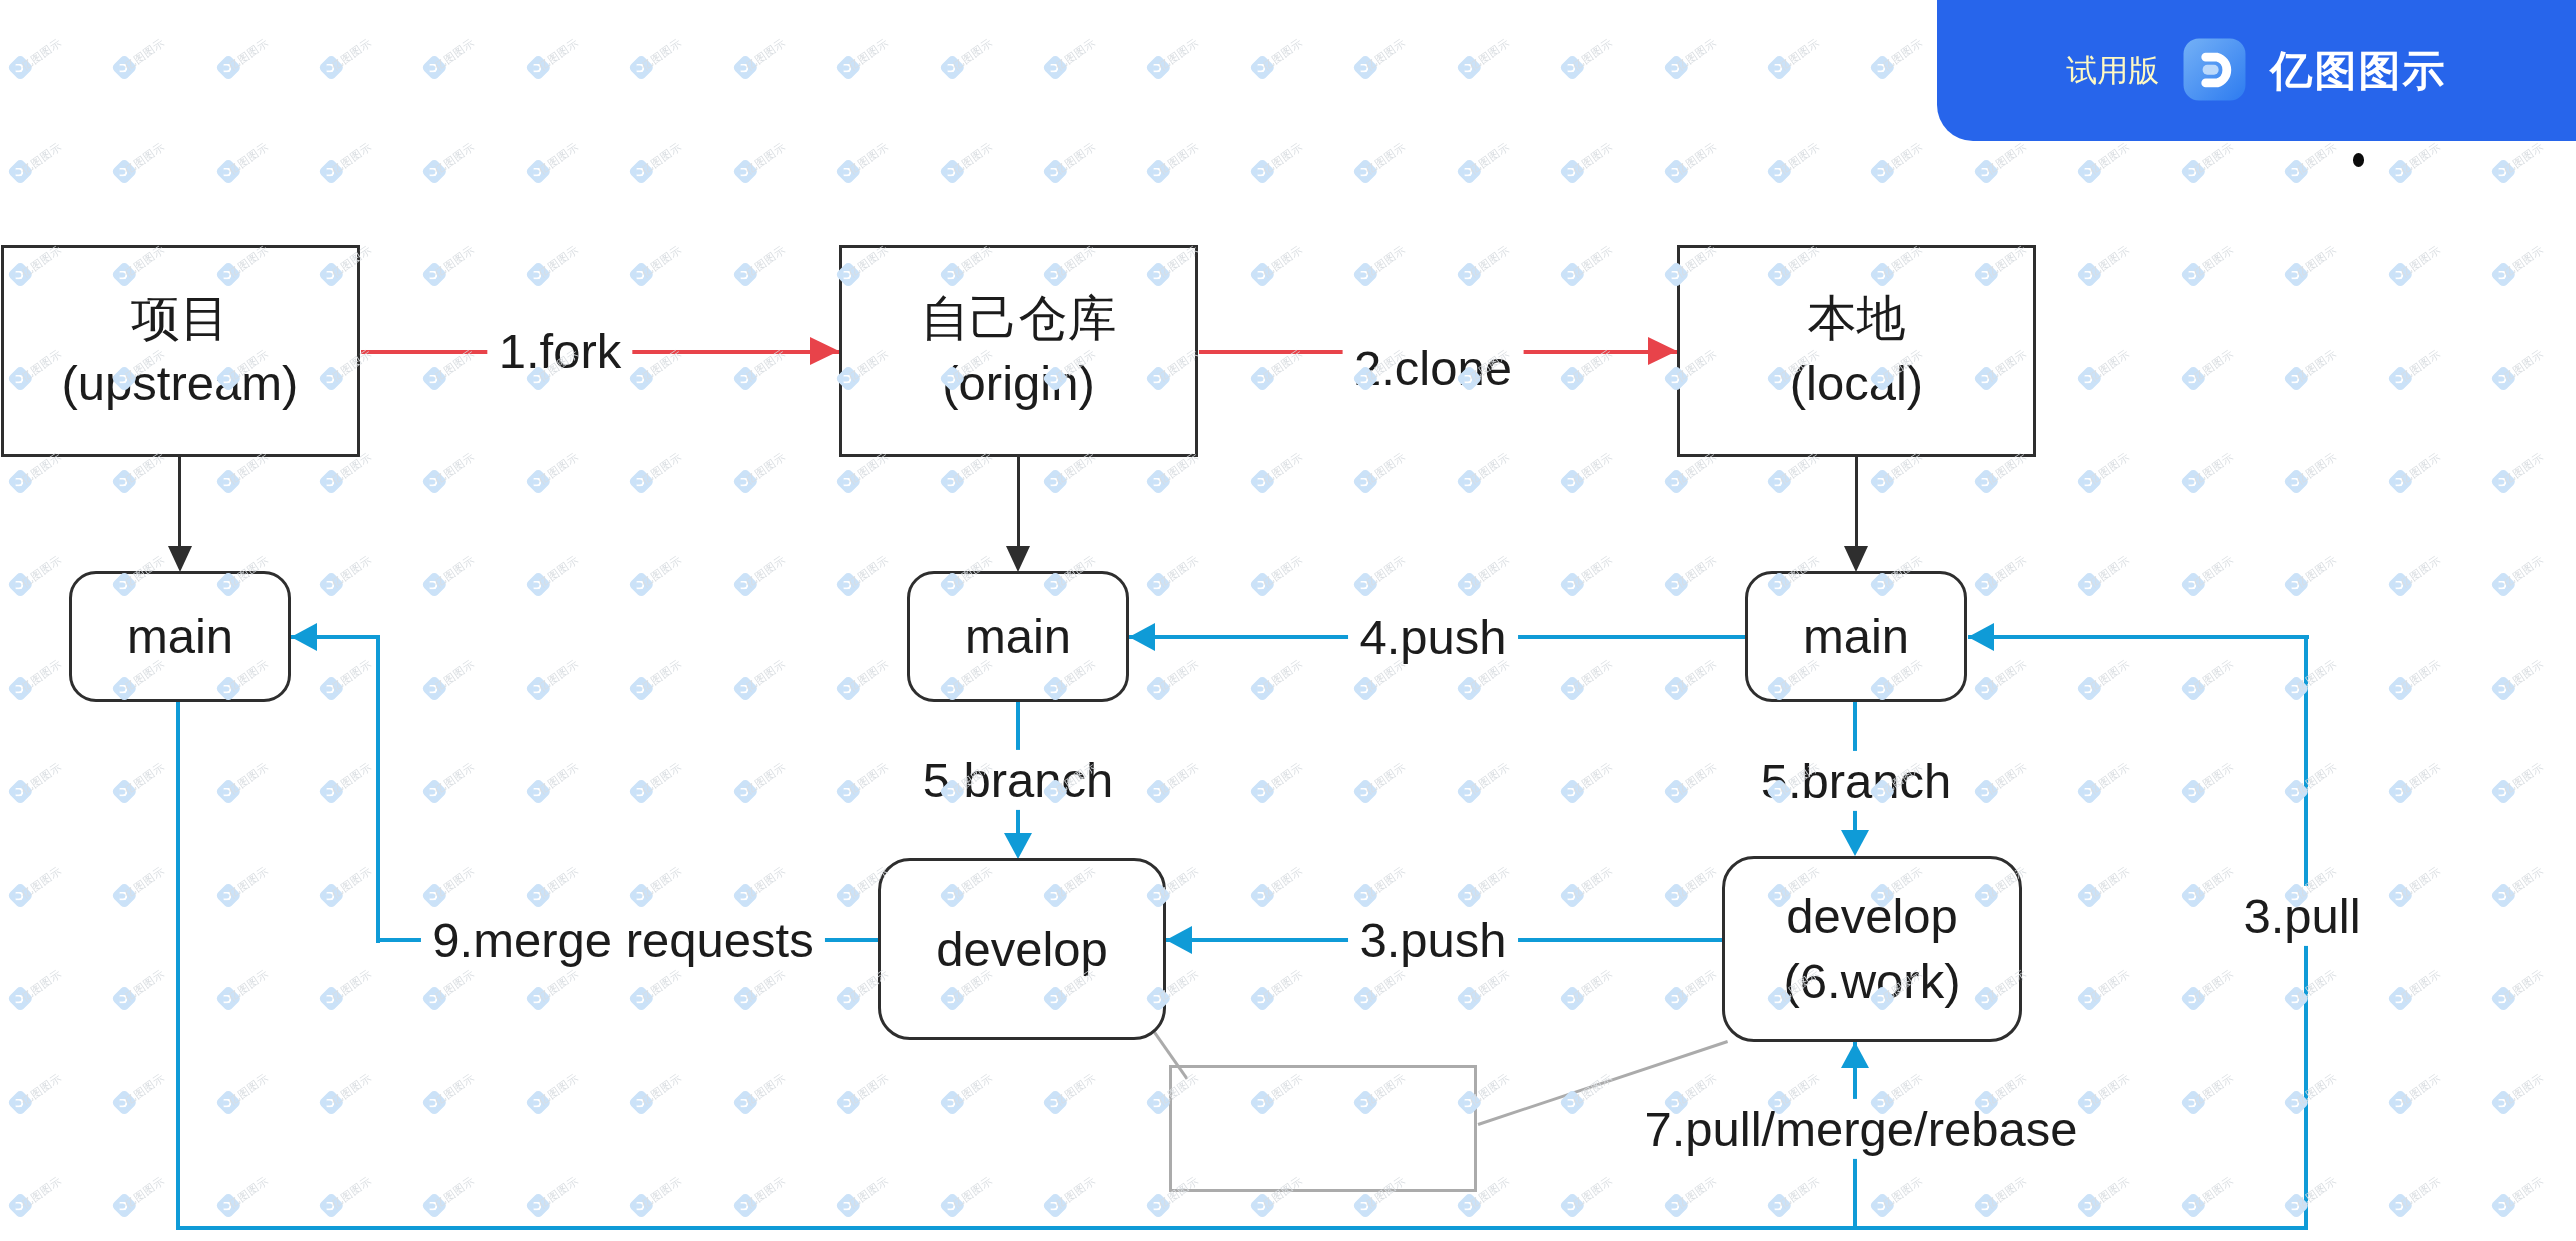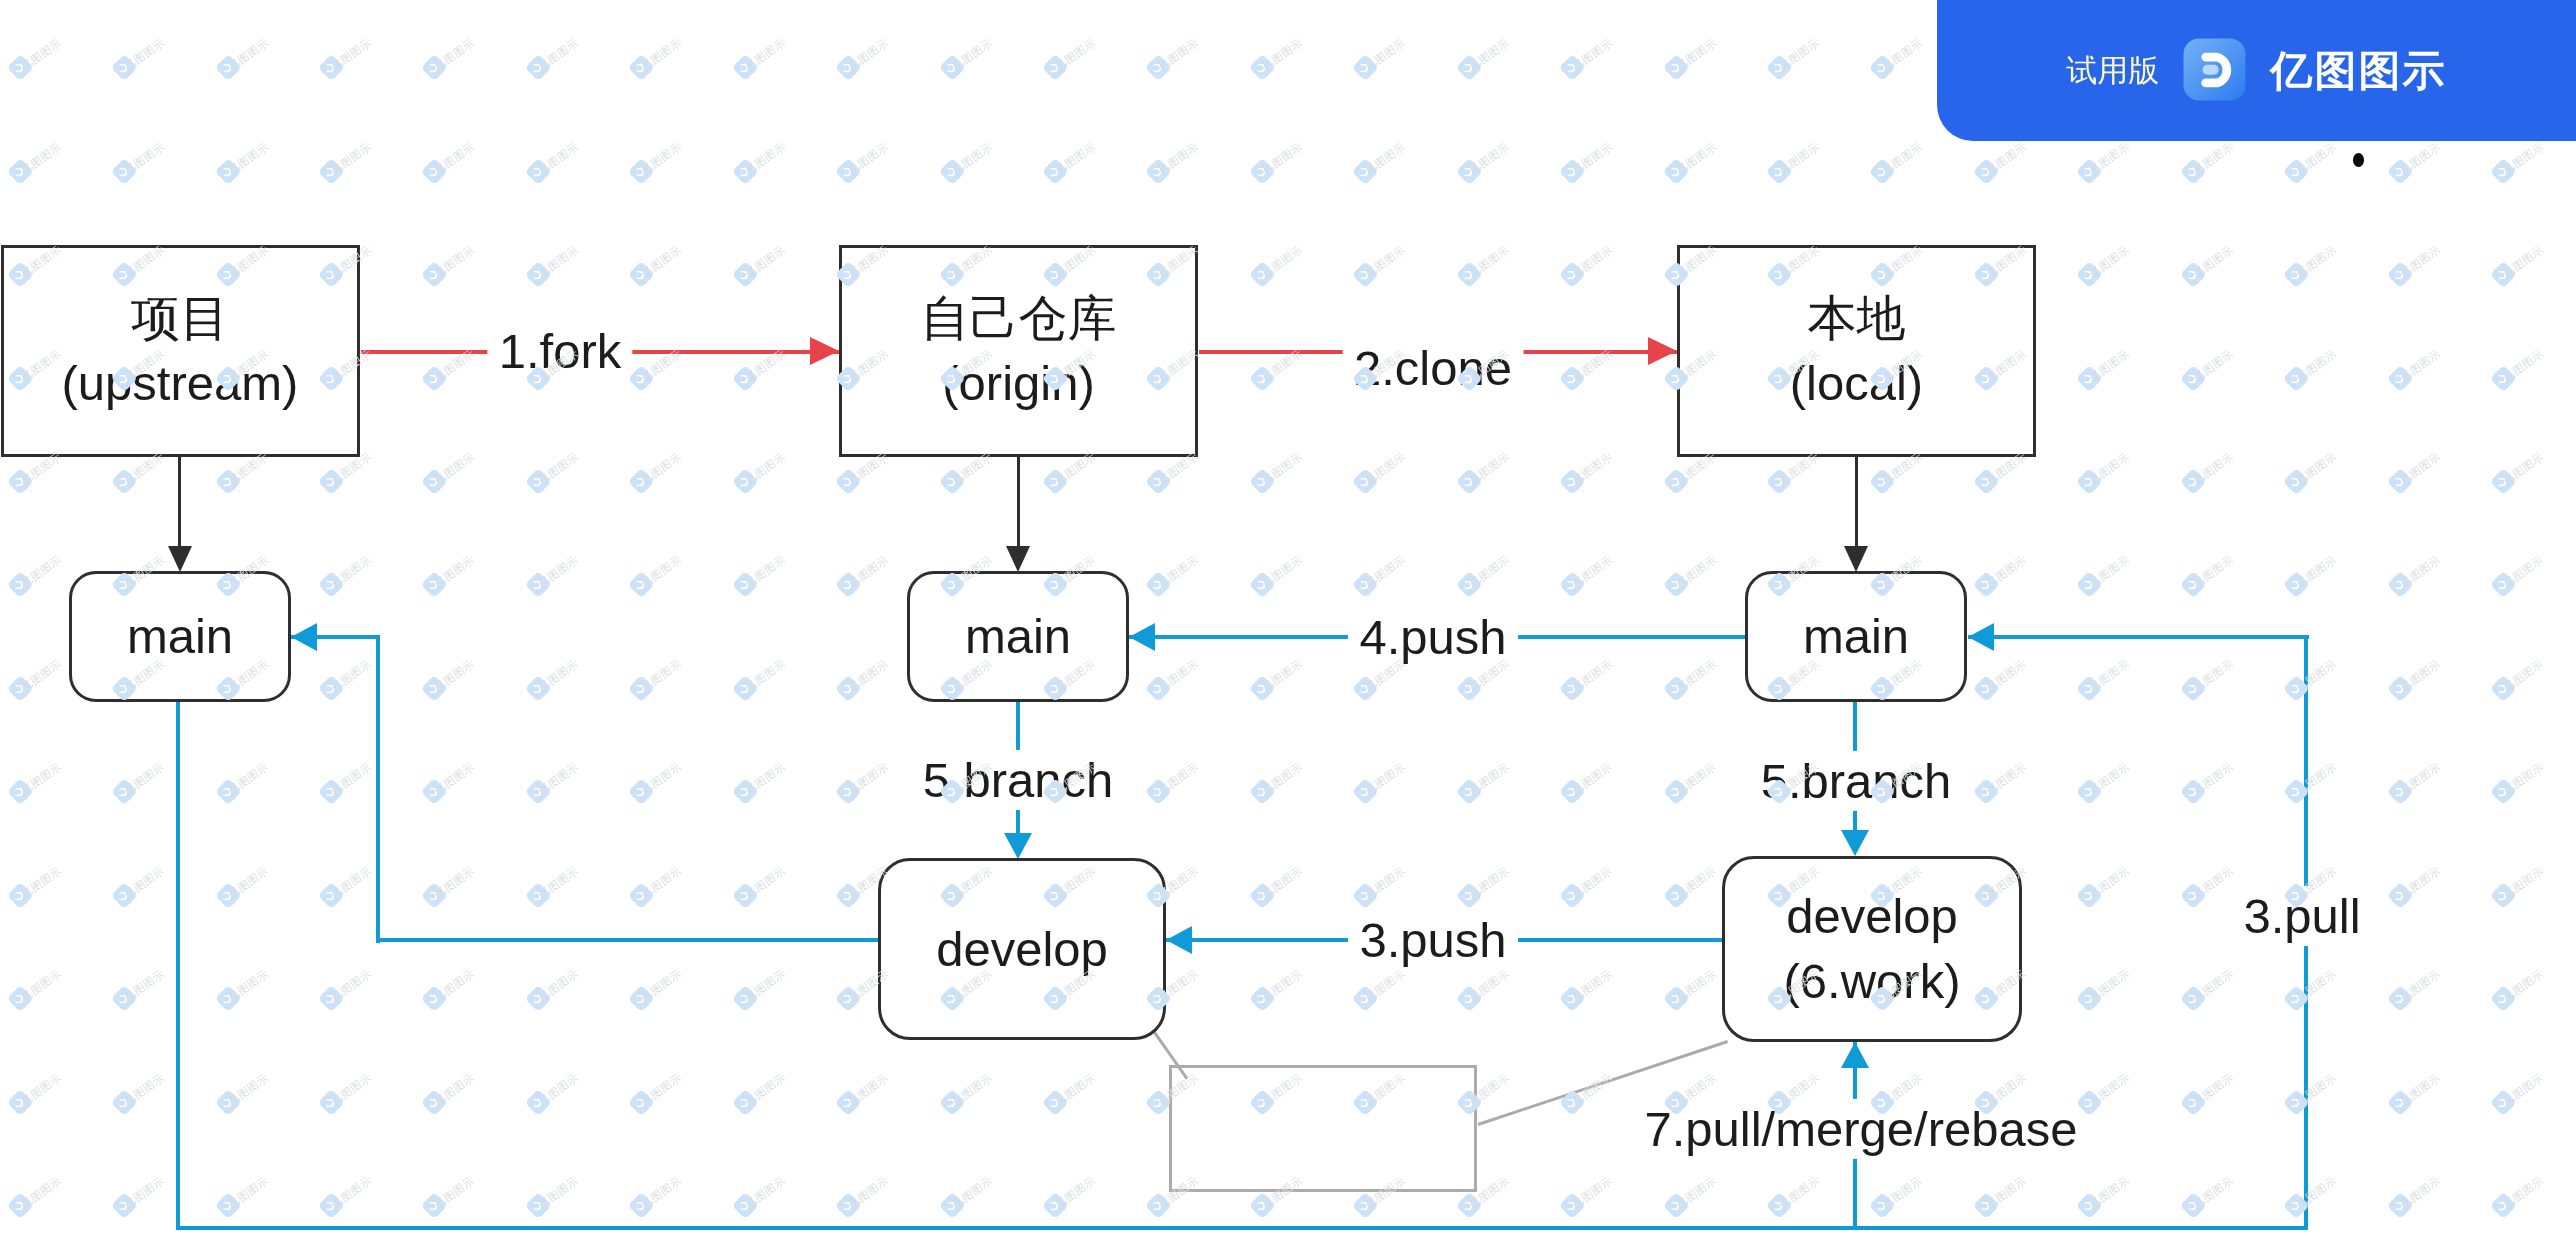--- a/index.html
+++ b/index.html
@@ -163,20 +163,21 @@
   <div class="node dev-node" id="dev-local">
     <div>develop</div>
     <div>(6.work)</div>
   </div>
 
   <div class="elabel" id="lbl-fork">1.fork</div>
   <div class="elabel" id="lbl-clone">2.clone</div>
   <div class="elabel" id="lbl-push4">4.push</div>
   <div class="elabel" id="lbl-branch-l">5.branch</div>
   <div class="elabel" id="lbl-branch-r">5.branch</div>
+  <div class="elabel" id="lbl-merge9">9.merge requests</div>
   <div class="elabel" id="lbl-push8">3.push</div>
   <div class="elabel" id="lbl-pull3">3.pull</div>
   <div class="elabel" id="lbl-seven">7.pull/merge/rebase</div>
 
   <div id="watermarks">
       <span class="wm" style="left: 20.7px; top: 67px;">
         <span class="wm-icon"></span>
         <span class="wm-text">亿图图示</span>
       </span>
       <span class="wm" style="left: 124px; top: 67px;">

